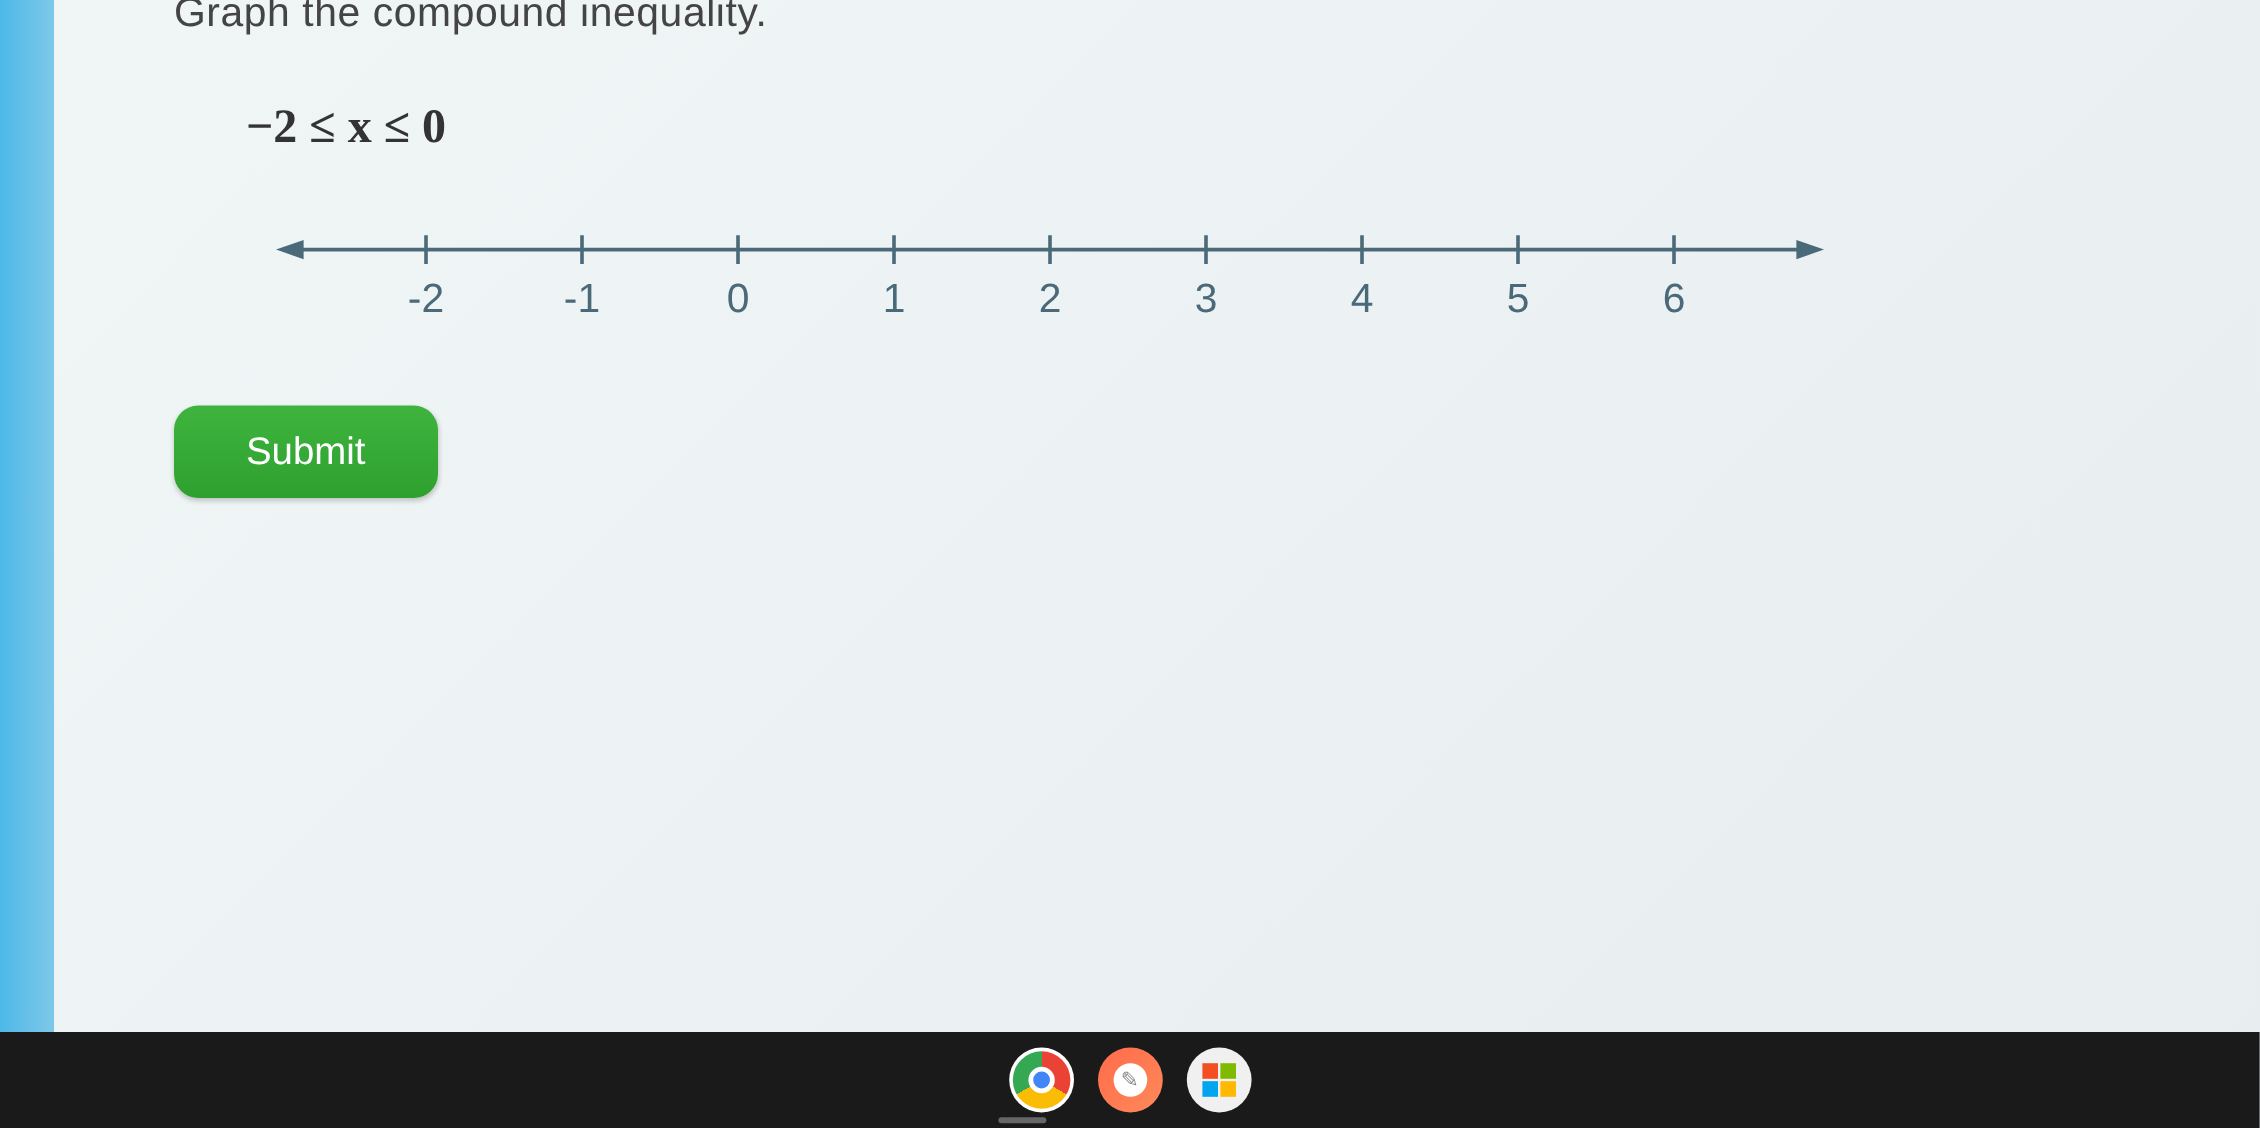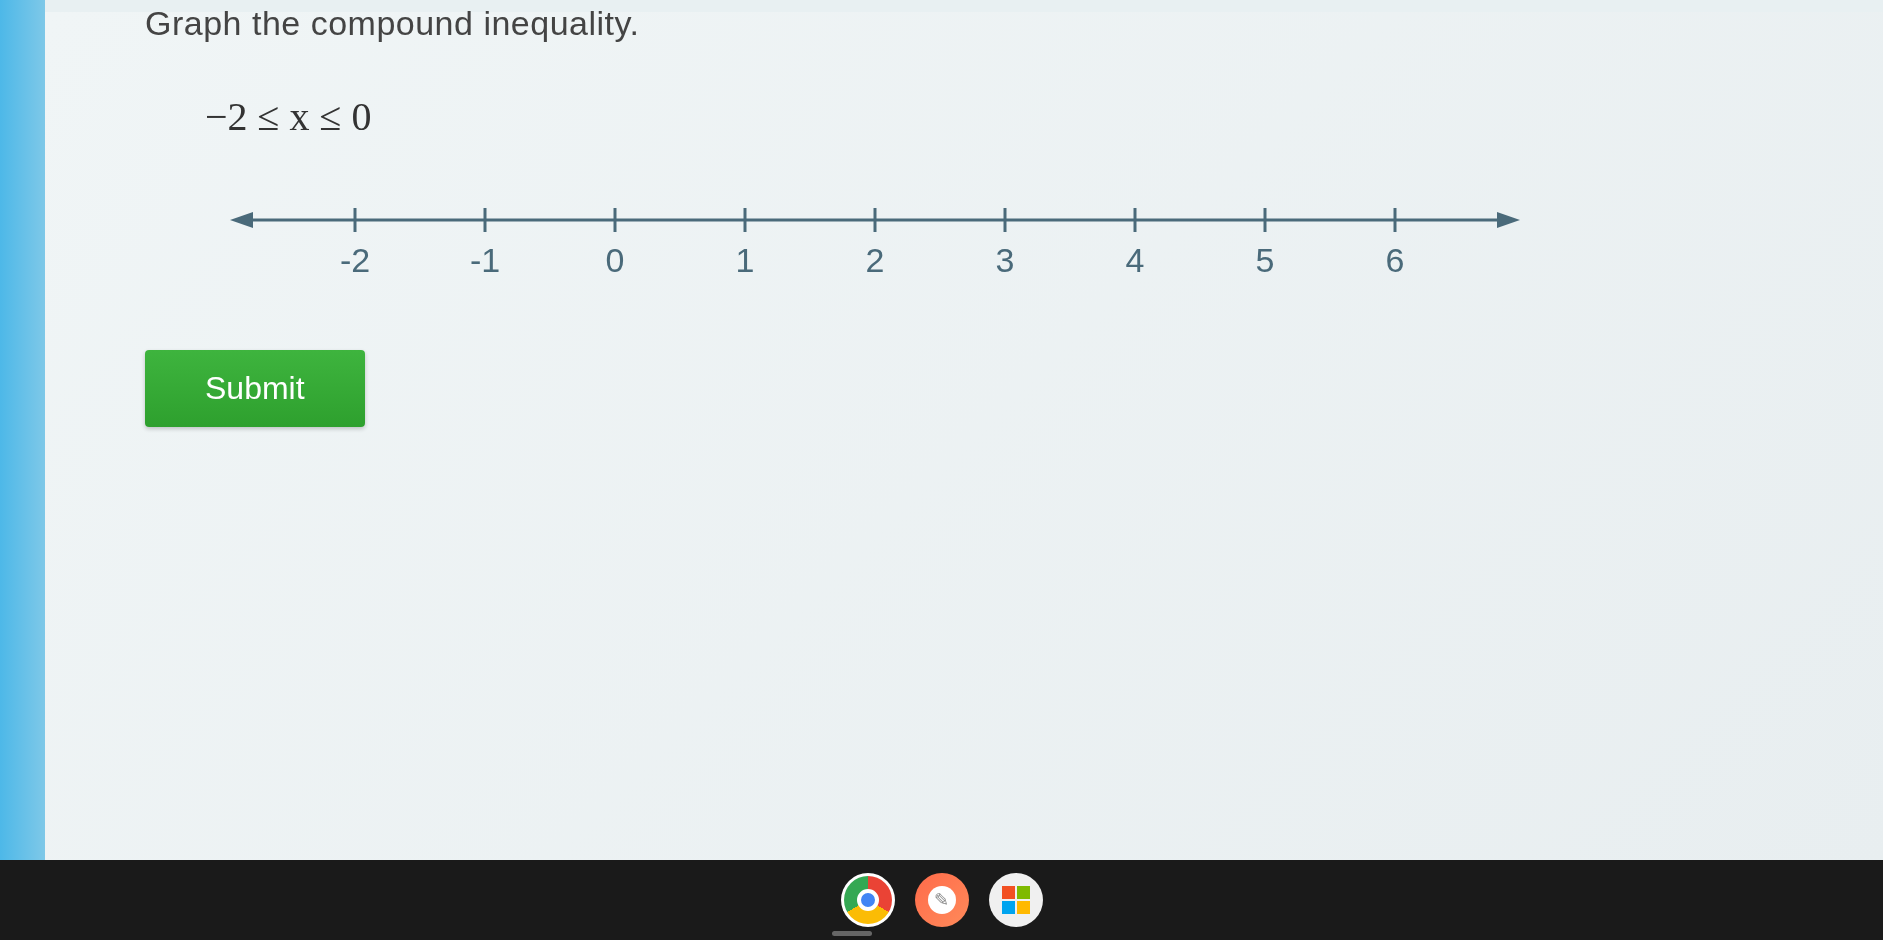--- a/index.html
+++ b/index.html
@@ -19,39 +19,40 @@
       position: absolute;
       left: 0;
       top: 0;
       width: 45px;
       height: 100%;
       background: linear-gradient(to right, #4db8e8, #7ec8e8);
     }
     .content {
       position: absolute;
       left: 45px;
-      top: 12px;
+      top: 0;
       right: 0;
       padding: 0 60px;
       background: linear-gradient(135deg, #f0f5f6 0%, #e8eef0 100%);
       height: 860px;
     }
     .question-title {
       font-size: 34px;
       color: #444;
       margin-top: -8px;
       margin-left: 40px;
       letter-spacing: 0.5px;
     }
     .inequality {
       font-size: 40px;
       color: #333;
       margin-top: 50px;
       margin-left: 100px;
       font-family: 'Times New Roman', serif;
+      font-weight: bold;
     }
     .instructions {
       font-size: 36px;
       font-style: italic;
       color: #555;
       margin-top: 55px;
       line-height: 1.45;
       letter-spacing: 0.3px;
     }
     .number-line-container {
@@ -82,21 +83,21 @@
     .arrow-head {
       fill: #4a6a7a;
     }
     .submit-btn {
       margin-top: 60px;
       margin-left: 40px;
       background: linear-gradient(to bottom, #3eb43e, #2ea02e);
       color: #fff;
       font-size: 32px;
       border: none;
-      border-radius: 4px;
+      border-radius: 20px;
       padding: 20px 60px;
       cursor: pointer;
       box-shadow: 0 2px 4px rgba(0,0,0,0.2);
     }
     .taskbar {
       position: absolute;
       bottom: 0;
       left: 0;
       right: 0;
       height: 80px;

